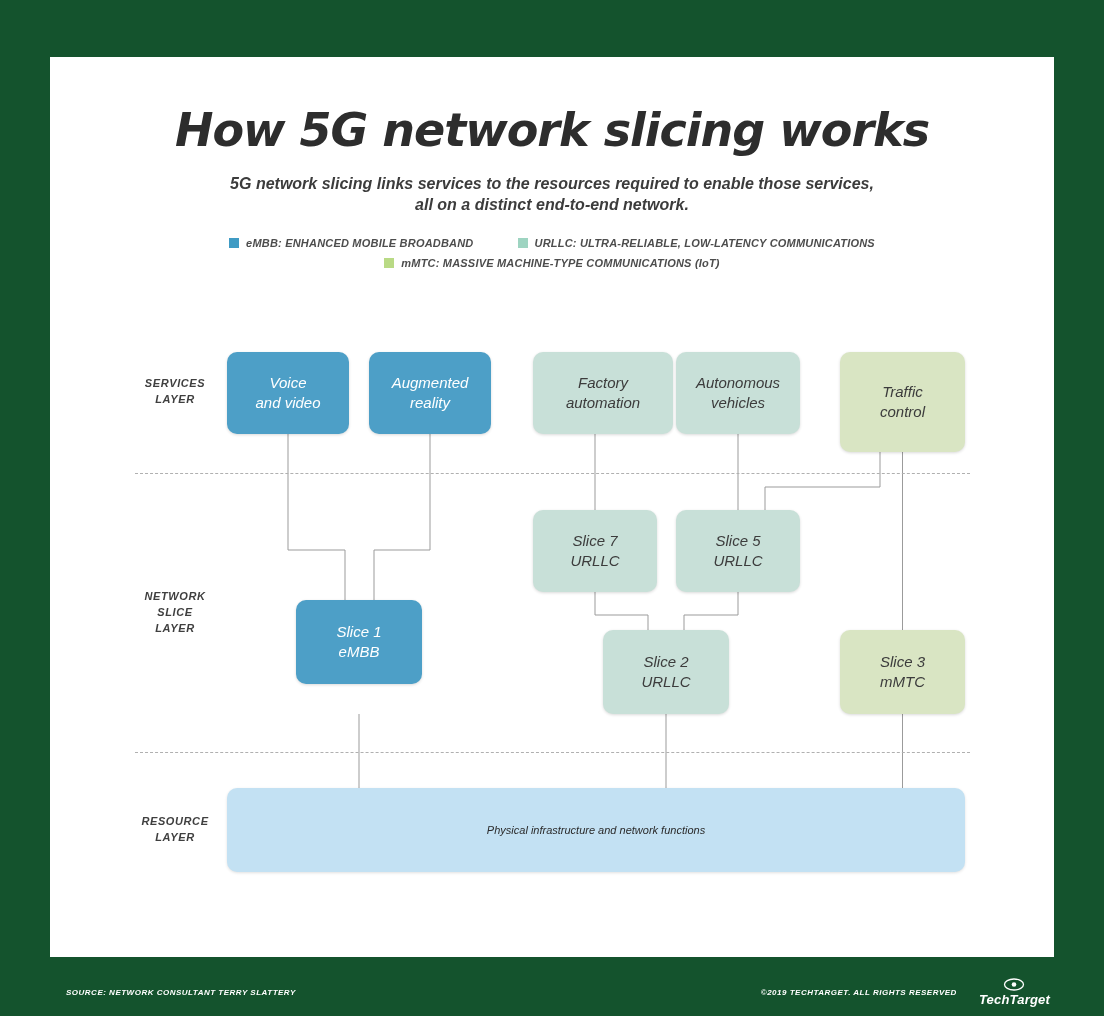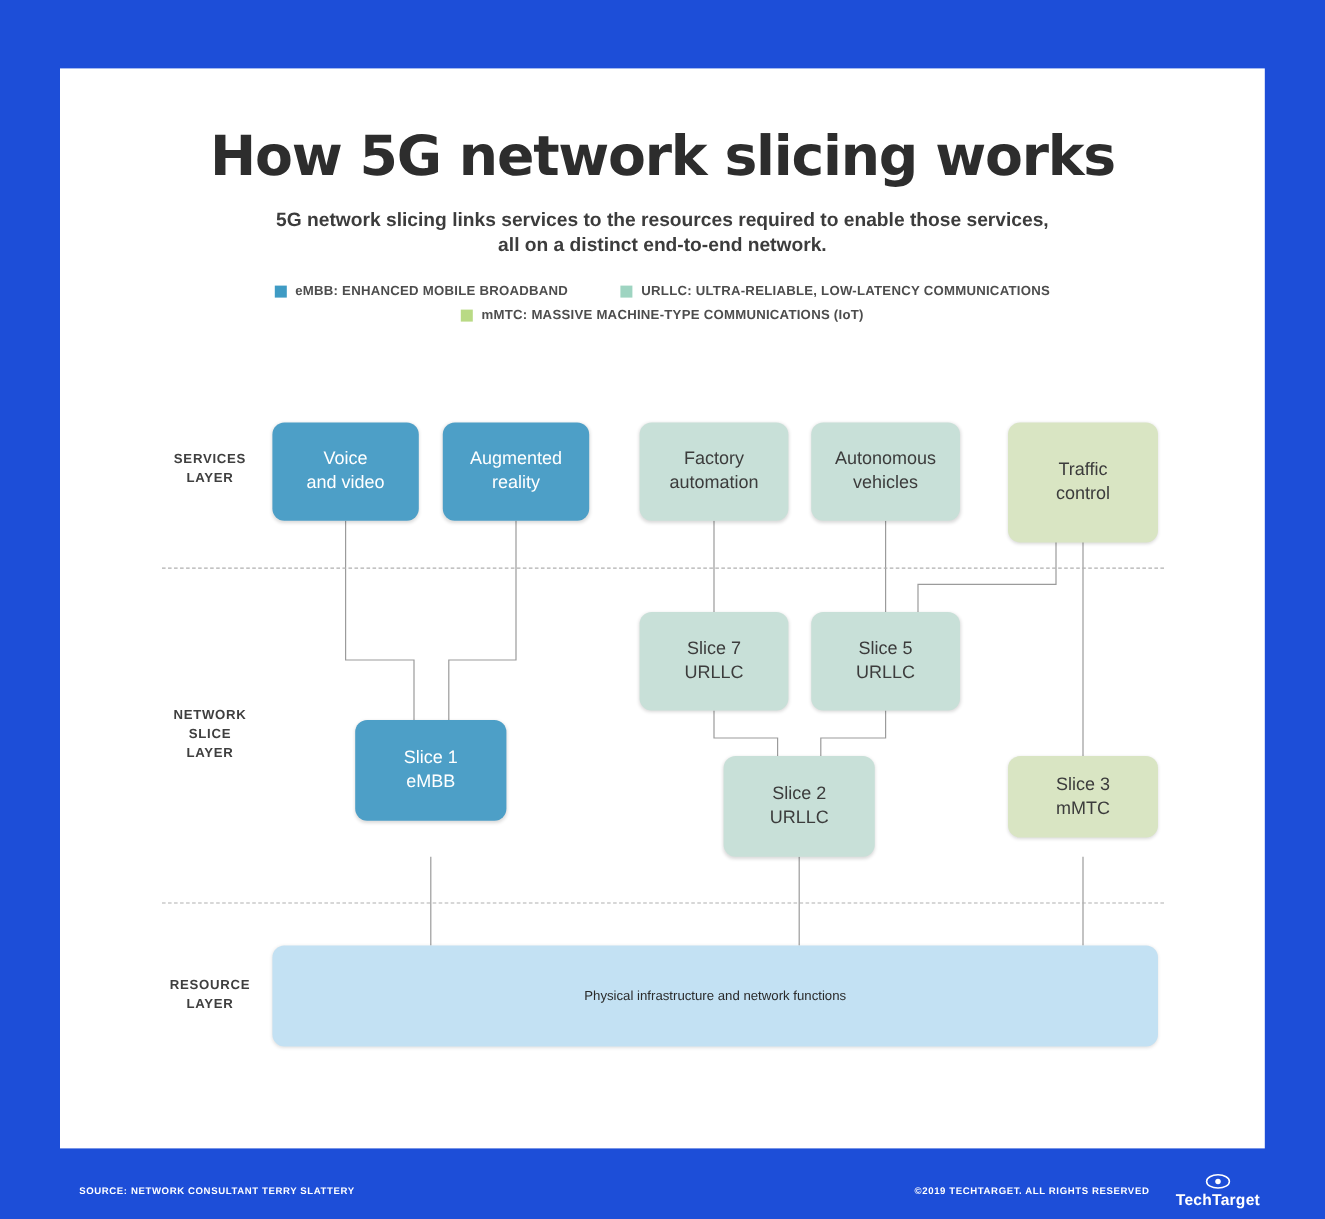--- a/index.html
+++ b/index.html
@@ -3,22 +3,23 @@
 <meta charset="utf-8">
 <style>
   * { margin: 0; padding: 0; box-sizing: border-box; }
   body {
     font-family: "Liberation Sans", sans-serif;
     width: 1104px; height: 1016px;
   }
   .page {
     position: relative;
     width: 1104px; height: 1016px;
-    background: #1d4ed8;
+    background: #14532d;
     overflow: hidden;
+    font-style: italic;
   }
   .panel {
     position: absolute;
     left: 50px; top: 57px;
     width: 1004px; height: 900px;
     background: #ffffff;
   }
   .title {
     margin-top: 46px;
     text-align: center;
@@ -184,36 +185,36 @@
     <div class="layer-label" style="top:531px;">NETWORK
 SLICE
 LAYER</div>
     <div class="layer-label" style="top:756px;">RESOURCE
 LAYER</div>
 
     <div class="node node-embb" style="left:177px; top:295px; width:122px; height:82px;">Voice
 and video</div>
     <div class="node node-embb" style="left:319px; top:295px; width:122px; height:82px;">Augmented
 reality</div>
-    <div class="node node-urllc" style="left:483px; top:295px; width:124px; height:82px;">Factory
+    <div class="node node-urllc" style="left:483px; top:295px; width:140px; height:82px;">Factory
 automation</div>
     <div class="node node-urllc" style="left:626px; top:295px; width:124px; height:82px;">Autonomous
 vehicles</div>
     <div class="node node-mmtc" style="left:790px; top:295px; width:125px; height:100px;">Traffic
 control</div>
 
     <div class="node node-urllc" style="left:483px; top:453px; width:124px; height:82px;">Slice 7
 URLLC</div>
     <div class="node node-urllc" style="left:626px; top:453px; width:124px; height:82px;">Slice 5
 URLLC</div>
     <div class="node node-embb" style="left:246px; top:543px; width:126px; height:84px;">Slice 1
 eMBB</div>
     <div class="node node-urllc" style="left:553px; top:573px; width:126px; height:84px;">Slice 2
 URLLC</div>
-    <div class="node node-mmtc" style="left:790px; top:573px; width:125px; height:68px;">Slice 3
+    <div class="node node-mmtc" style="left:790px; top:573px; width:125px; height:84px;">Slice 3
 mMTC</div>
 
     <div class="node node-resource" style="left:177px; top:731px; width:738px; height:84px;">Physical infrastructure and network functions</div>
 
   </div>
 
   <div class="footer">
     <div class="footer-small">SOURCE: NETWORK CONSULTANT TERRY SLATTERY</div>
     <div class="footer-right">
       <div class="footer-small">©2019 TECHTARGET. ALL RIGHTS RESERVED</div>

